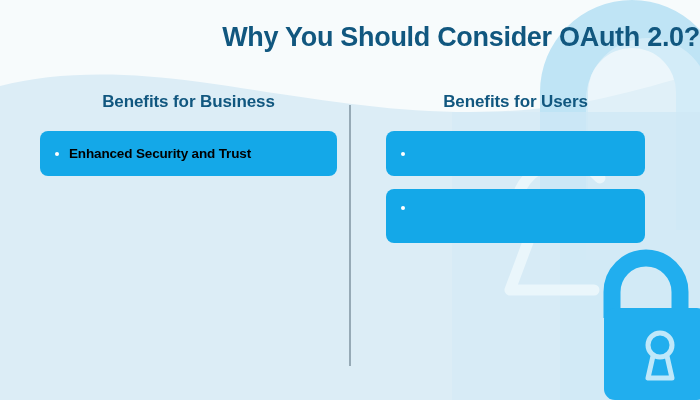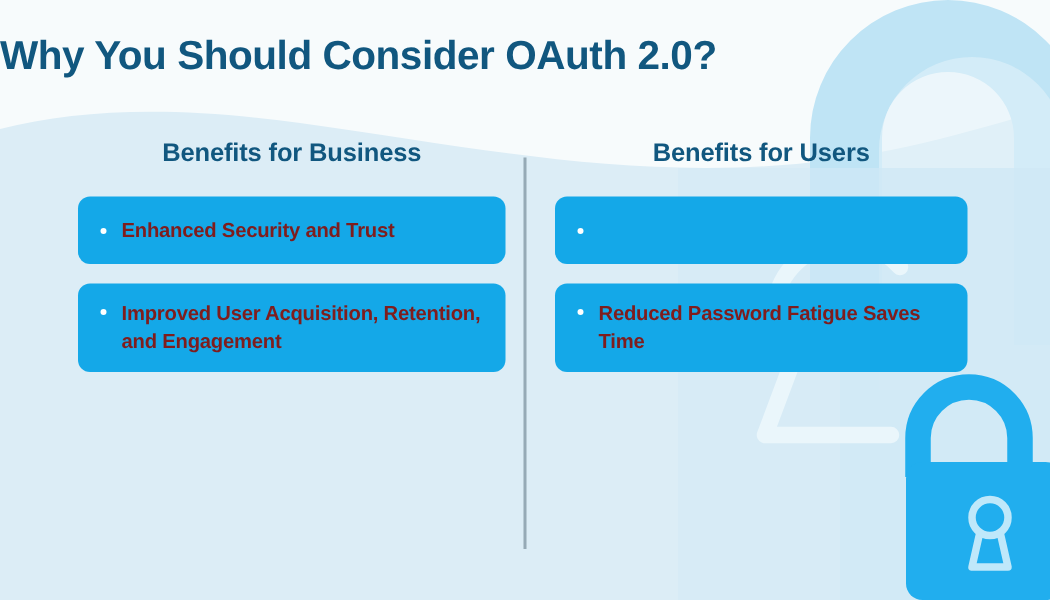--- a/index.html
+++ b/index.html
@@ -29,21 +29,21 @@
     height: 400px;
     pointer-events: none;
   }
 
   
   .title {
     position: absolute;
     top: 22px;
     left: 0;
     width: 700px;
-    text-align: left;
+    text-align: right;
     font-size: 27px;
     font-weight: bold;
     letter-spacing: -0.3px;
     color: #11577f;
     line-height: 1.15;
   }
 
   
   .columns {
     position: absolute;
@@ -52,22 +52,22 @@
     width: 700px;
     height: 300px;
     display: flex;
     flex-direction: row;
   }
   .column {
     width: 350px;
     position: relative;
     box-sizing: border-box;
   }
-  .col-left  { padding: 0 13px 0 52px; }
-  .col-right { padding: 0 55px 0 20px; }
+  .col-left  { padding: 0 13px 0 40px; }
+  .col-right { padding: 0 55px 0 36px; }
 
   .col-heading {
     text-align: center;
     font-size: 17px;
     font-weight: bold;
     color: #11577f;
     line-height: 1.2;
     margin: 0 0 19px 0;
     letter-spacing: -0.1px;
   }
@@ -80,21 +80,21 @@
     height: 261px;
     background: #7f93a0;
     opacity: .75;
   }
 
   
   .benefit {
     position: relative;
     background: #14a8e8;
     border-radius: 8px;
-    color: #7f1d1d;
+    color: #000000;
     font-size: 13.5px;
     font-weight: bold;
     line-height: 1.35;
     padding: 11px 13px 11px 29px;
     margin-bottom: 13px;
     box-sizing: border-box;
     letter-spacing: -0.15px;
   }
   .benefit .bullet {
     position: absolute;
@@ -157,34 +157,29 @@
   <div class="columns">
 
     <div class="column col-left">
       <div class="col-heading">Benefits for Business</div>
 
       <div class="benefit one-line">
         <span class="bullet"></span>
         <span class="benefit-text">Enhanced Security and Trust</span>
       </div>
 
-      <div class="benefit two-line">
-        <span class="bullet"></span>
-        <span class="benefit-text">Improved User Acquisition, Retention, and Engagement</span>
-      </div>
 
     </div>
 
     <div class="column col-right">
       <div class="col-heading">Benefits for Users</div>
 
       <div class="benefit one-line">
         <span class="bullet"></span>
       </div>
 
       <div class="benefit two-line">
         <span class="bullet"></span>
-        <span class="benefit-text">Reduced Password Fatigue Saves Time</span>
       </div>
     </div>
 
   </div>
 </div>
 
 </body></html>

